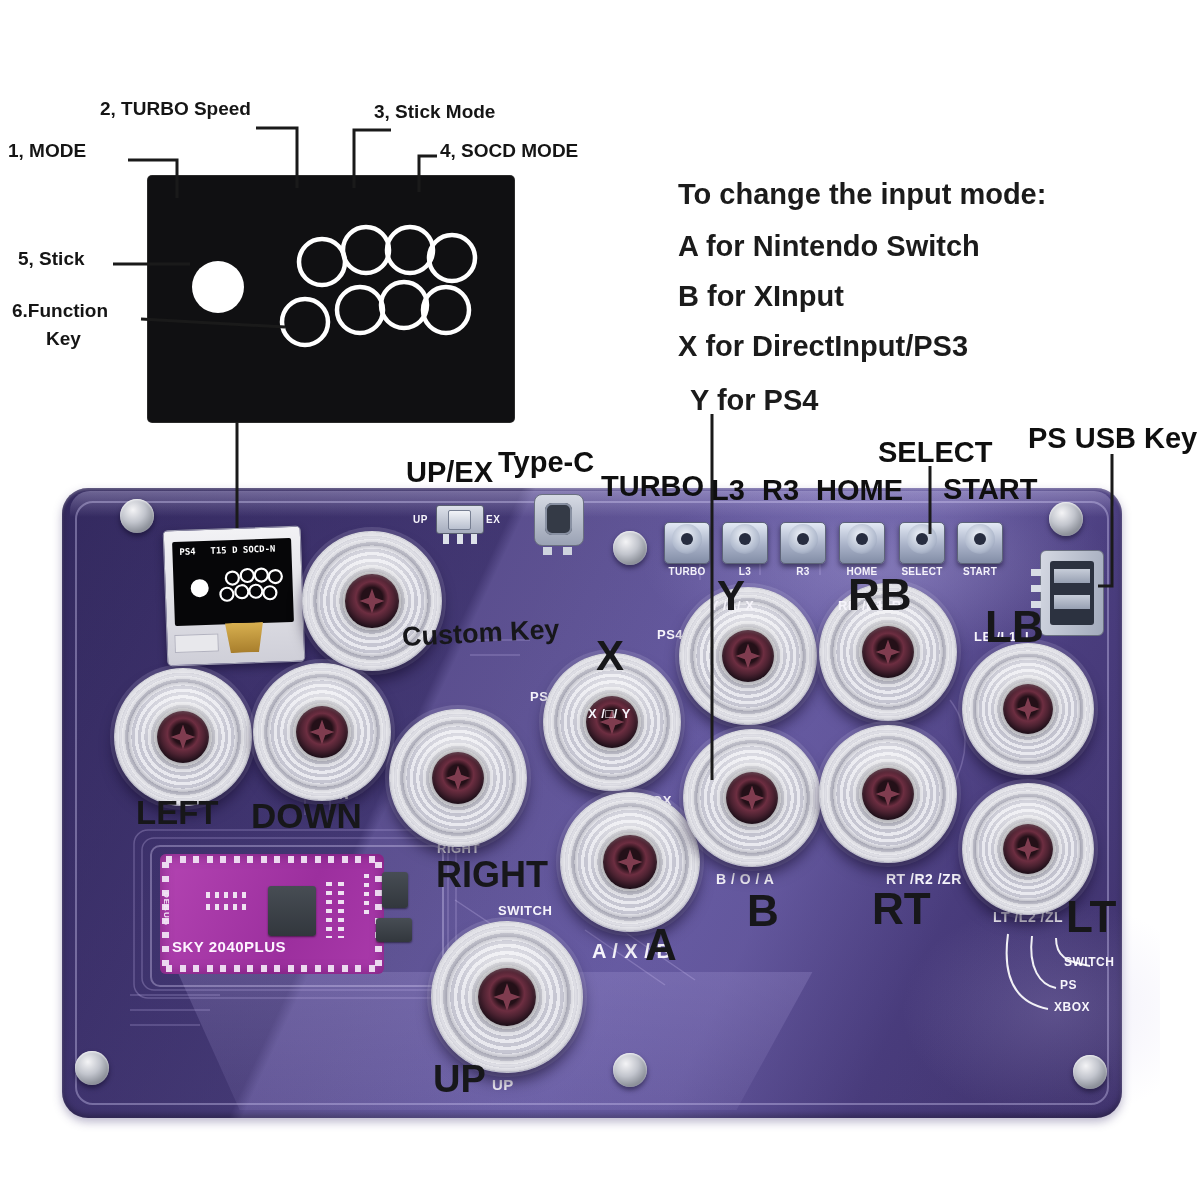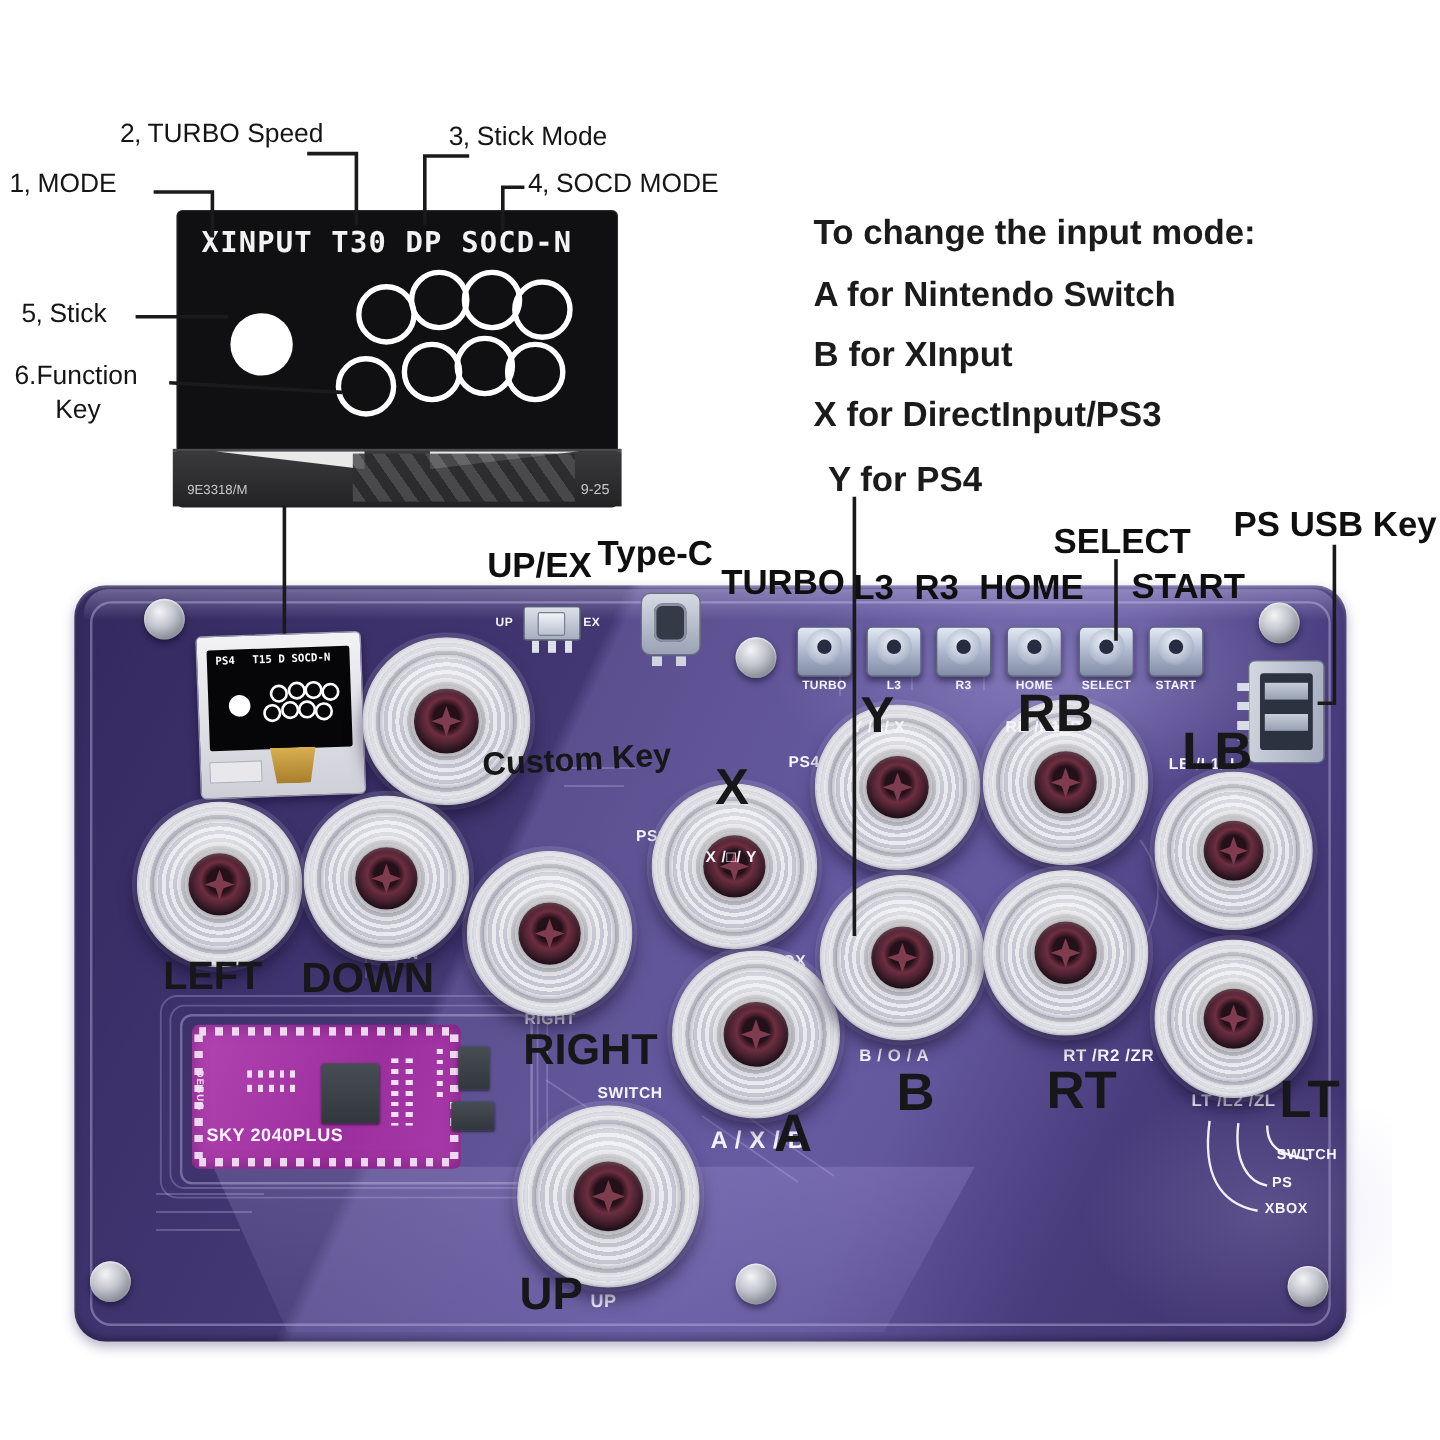--- a/index.html
+++ b/index.html
@@ -1,20 +1,20 @@
 <!DOCTYPE html>
 <html><head>
 <meta charset="utf-8">
 <style>
   html,body{margin:0;padding:0;}
   body{width:1200px;height:1200px;background:#ffffff;position:relative;overflow:hidden;
        font-family:"Liberation Sans",sans-serif;}
 
   
-  .callout{position:absolute;color:#151515;font-weight:400;font-size:22px;z-index:40;white-space:nowrap;}
+  .callout{position:absolute;color:#151515;font-weight:700;font-size:19px;z-index:40;white-space:nowrap;}
   .topcall{position:absolute;color:#0f0f0f;font-weight:700;font-size:29px;z-index:40;white-space:nowrap;}
   .bigletter{position:absolute;color:#17171a;font-weight:700;z-index:46;white-space:nowrap;}
   .silk{position:absolute;color:#f6f4fb;font-weight:700;z-index:12;white-space:nowrap;letter-spacing:.5px;}
   .silk-over{z-index:26;}
   .instr{position:absolute;color:#1b1b1b;font-weight:700;font-size:29px;z-index:40;white-space:nowrap;}
 
   
   .photo{position:absolute;left:148px;top:176px;width:366px;height:246px;background:#101012;
          border-radius:4px;box-shadow:0 0 0 1px #2a2a2a;z-index:30;}
   .photo-status{position:absolute;left:20px;top:12px;color:#f2f2f2;font-family:"DejaVu Sans Mono",monospace;
@@ -125,41 +125,33 @@
   .mod-debug{position:absolute;left:2px;top:38px;color:#f3e4f6;font-weight:700;font-size:8px;
      writing-mode:vertical-rl;letter-spacing:1px;}
 
   svg.lines{position:absolute;left:0;top:0;z-index:50;pointer-events:none;}
   svg.legendarcs{position:absolute;left:0;top:0;z-index:24;pointer-events:none;}
 </style>
 </head>
 <body>
 
 <div class="photo">
-  <div class="photo-status">XINPUT T30 DP SOCD-N</div>
   <svg width="366" height="200" style="position:absolute;left:0;top:0;">
     <circle cx="70" cy="111" r="26" fill="#ffffff"></circle>
     <g fill="none" stroke="#ffffff" stroke-width="4.5">
       <circle cx="174" cy="86" r="23"></circle>
         <circle cx="218" cy="74" r="23"></circle>
       <circle cx="262" cy="74" r="23"></circle>
         <circle cx="304" cy="82" r="23"></circle>
       <circle cx="157" cy="146" r="23"></circle>
         <circle cx="212" cy="134" r="23"></circle>
       <circle cx="256" cy="129" r="23"></circle>
         <circle cx="298" cy="134" r="23"></circle>
     </g>
   </svg>
-  <div class="photo-strip">
-    <div class="wedgeL"></div>
-    <div class="wedgeR"></div>
-    <div class="hatch"></div>
-    <span class="serialL">9E3318/M</span>
-    <span class="serialR">9-25</span>
-  </div>
 </div>
 
 <div class="callout" style="left:8px;top:140px;">1‚ MODE</div>
 <div class="callout" style="left:100px;top:98px;">2‚ TURBO Speed</div>
 <div class="callout" style="left:374px;top:101px;">3‚ Stick Mode</div>
 <div class="callout" style="left:440px;top:140px;">4‚ SOCD MODE</div>
 <div class="callout" style="left:18px;top:248px;">5‚ Stick</div>
 <div class="callout" style="left:12px;top:300px;">6.Function</div>
 <div class="callout" style="left:46px;top:328px;">Key</div>
 

